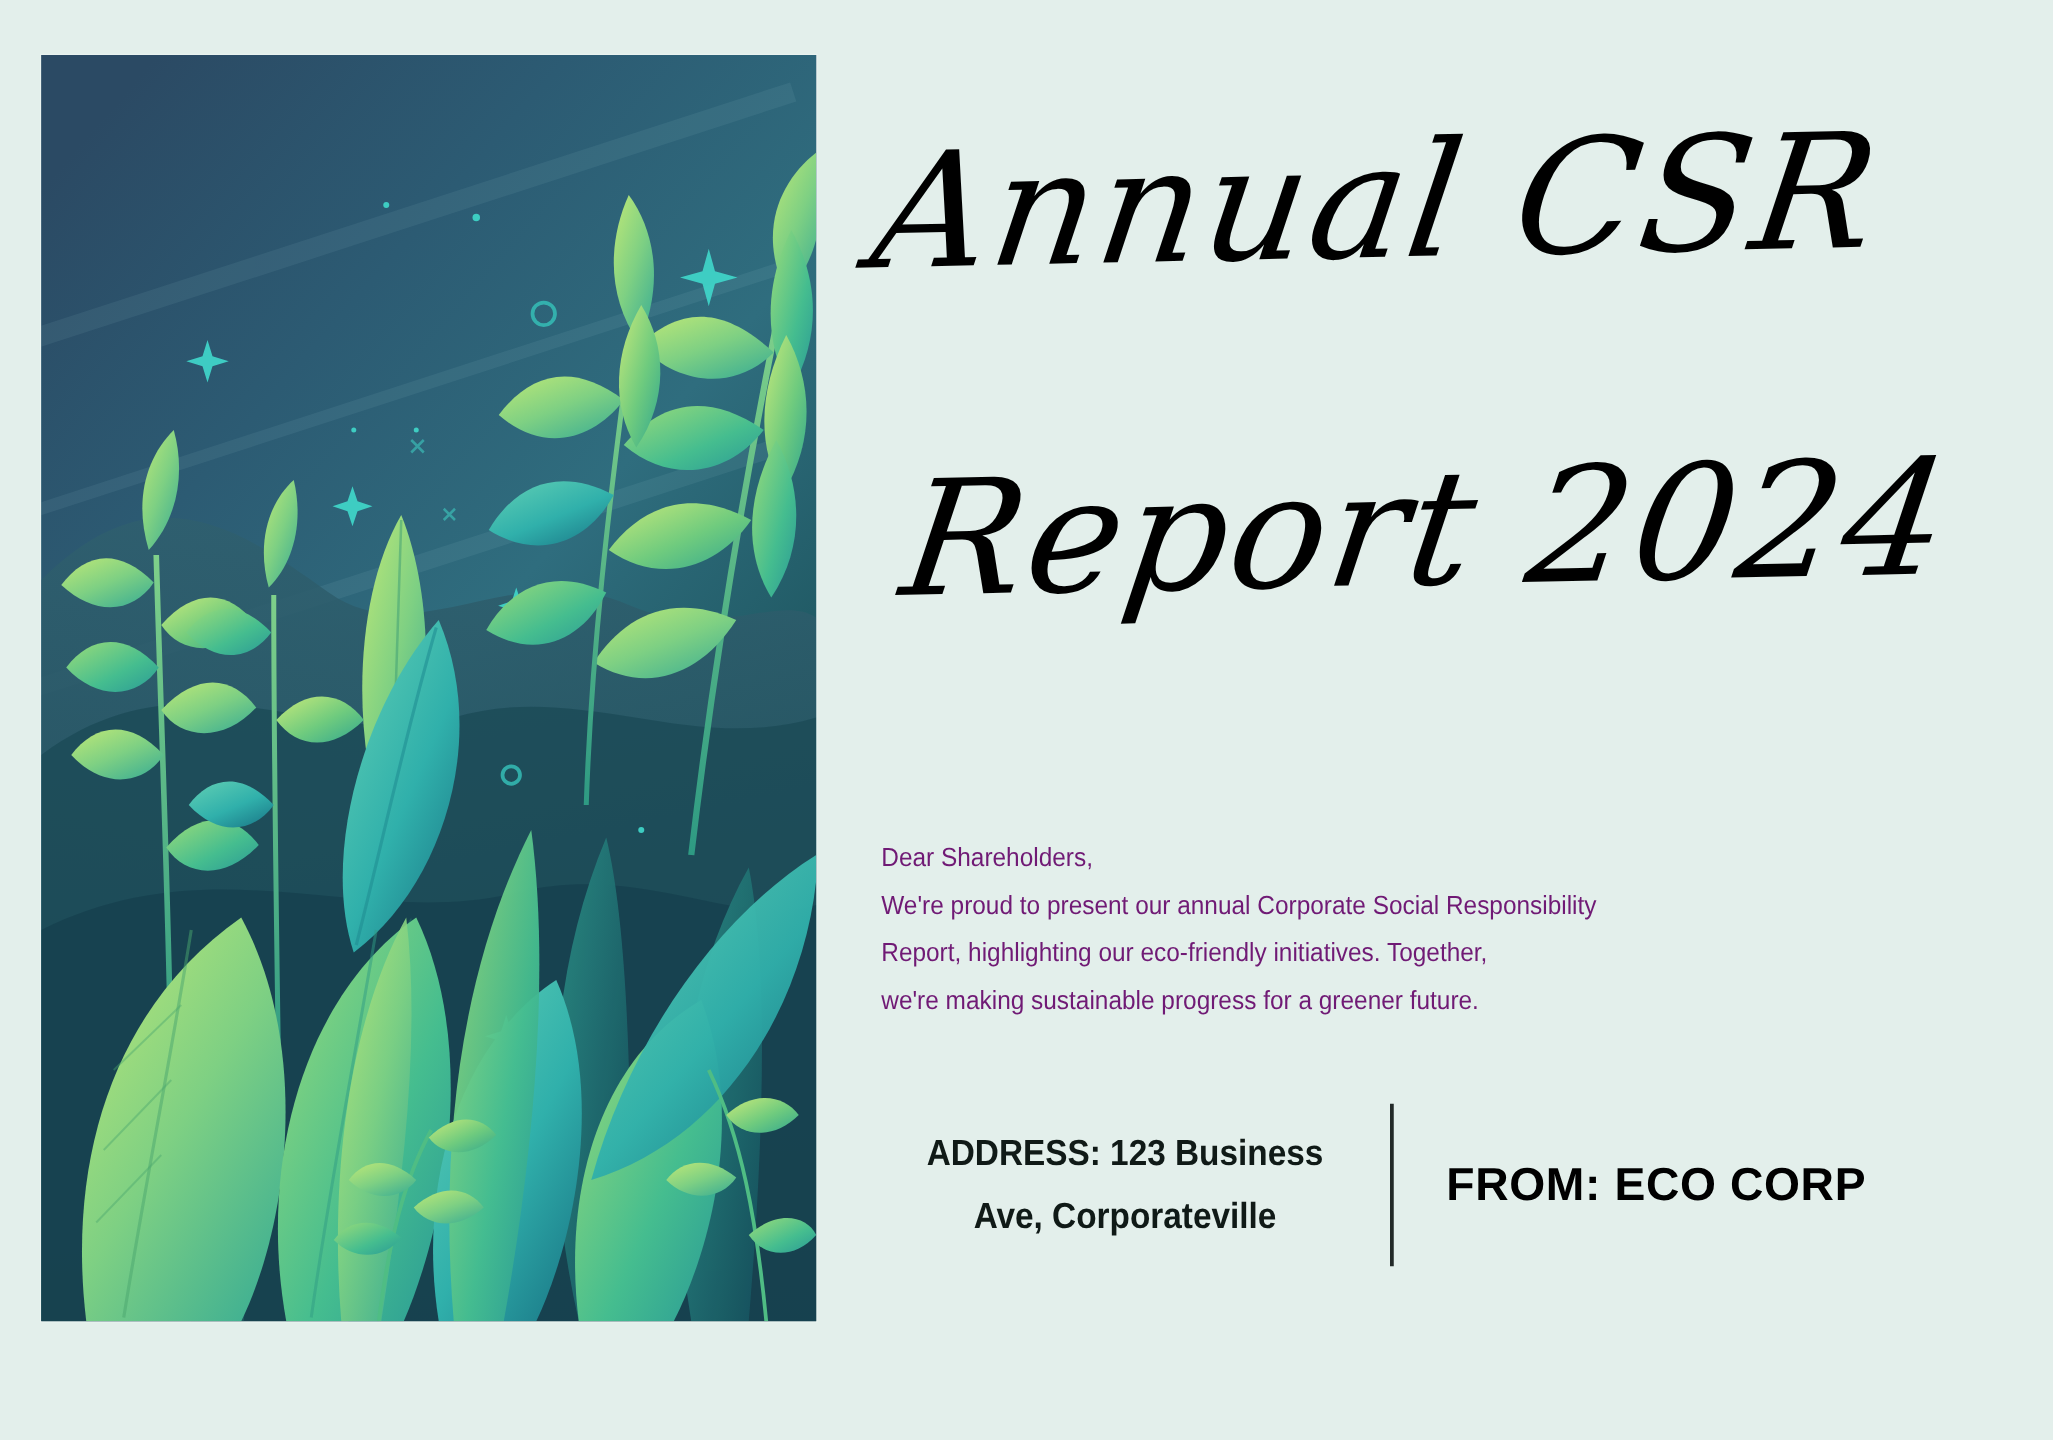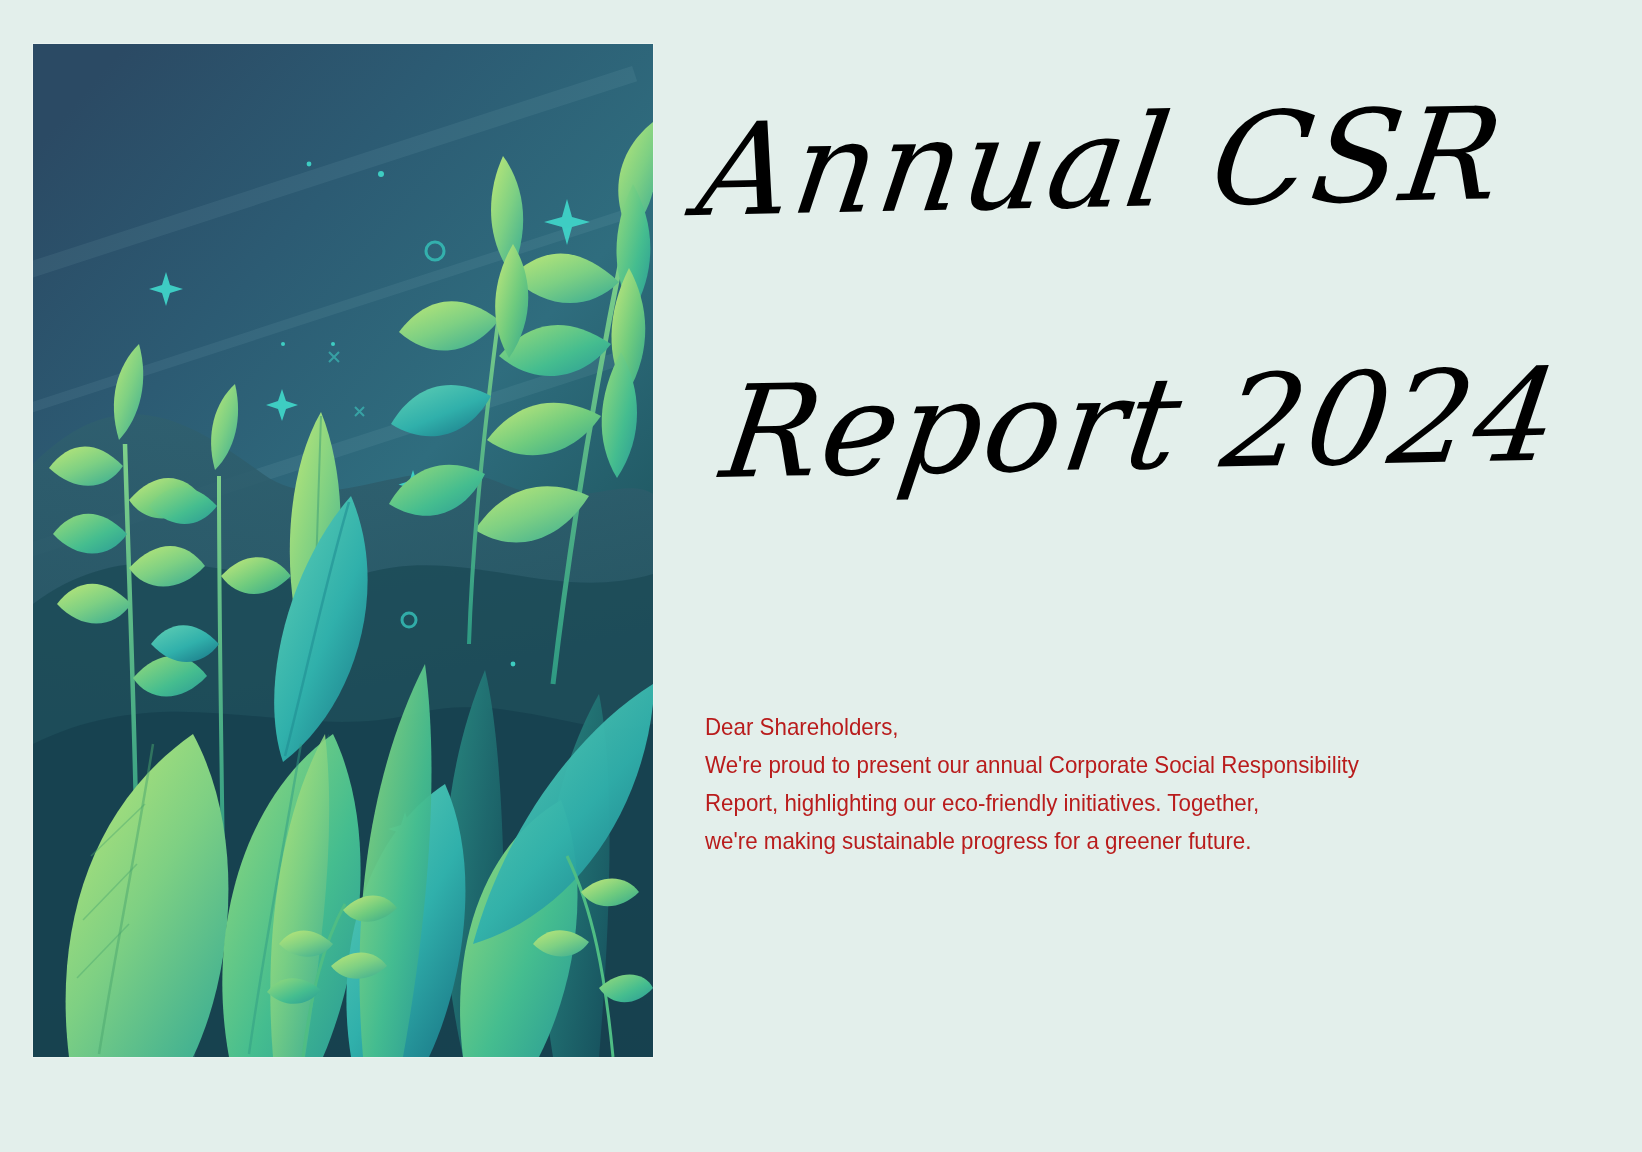--- a/index.html
+++ b/index.html
@@ -68,26 +68,26 @@
     line-height: 150px;
     margin-top: 112px;
     margin-left: 24px;
     transform: skewX(-9deg) rotate(-1.2deg);
     transform-origin: left center;
   }
 
   .body-copy {
     position: absolute;
     left: 5px;
-    top: 708px;
+    top: 668px;
     width: 820px;
     font-family: "Liberation Sans", sans-serif;
-    font-size: 24px;
+    font-size: 21px;
     line-height: 38px;
-    color: #b91c1c;
+    color: #701a75;
     font-weight: 400;
   }
   .body-copy .line { white-space: nowrap; display: block; transform: scaleX(0.93); transform-origin: left center; }
 
   .footer {
     position: absolute;
     left: 0px;
     top: 878px;
     width: 860px;
     height: 140px;
@@ -306,15 +306,23 @@
       <div class="title-line title-line-2">Report 2024</div>
     </div>
 
     <div class="body-copy">
       <span class="line">Dear Shareholders,</span>
       <span class="line">We're proud to present our annual Corporate Social Responsibility</span>
       <span class="line">Report, highlighting our eco-friendly initiatives. Together,</span>
       <span class="line">we're making sustainable progress for a greener future.</span>
     </div>
 
+    <div class="footer">
+      <div class="footer-address">
+        <span class="line">ADDRESS: 123 Business</span>
+        <span class="line">Ave, Corporateville</span>
+      </div>
+      <div class="footer-divider"></div>
+      <div class="footer-from">FROM: ECO CORP</div>
+    </div>
 
   </div>
 </div>
 
 </body></html>

